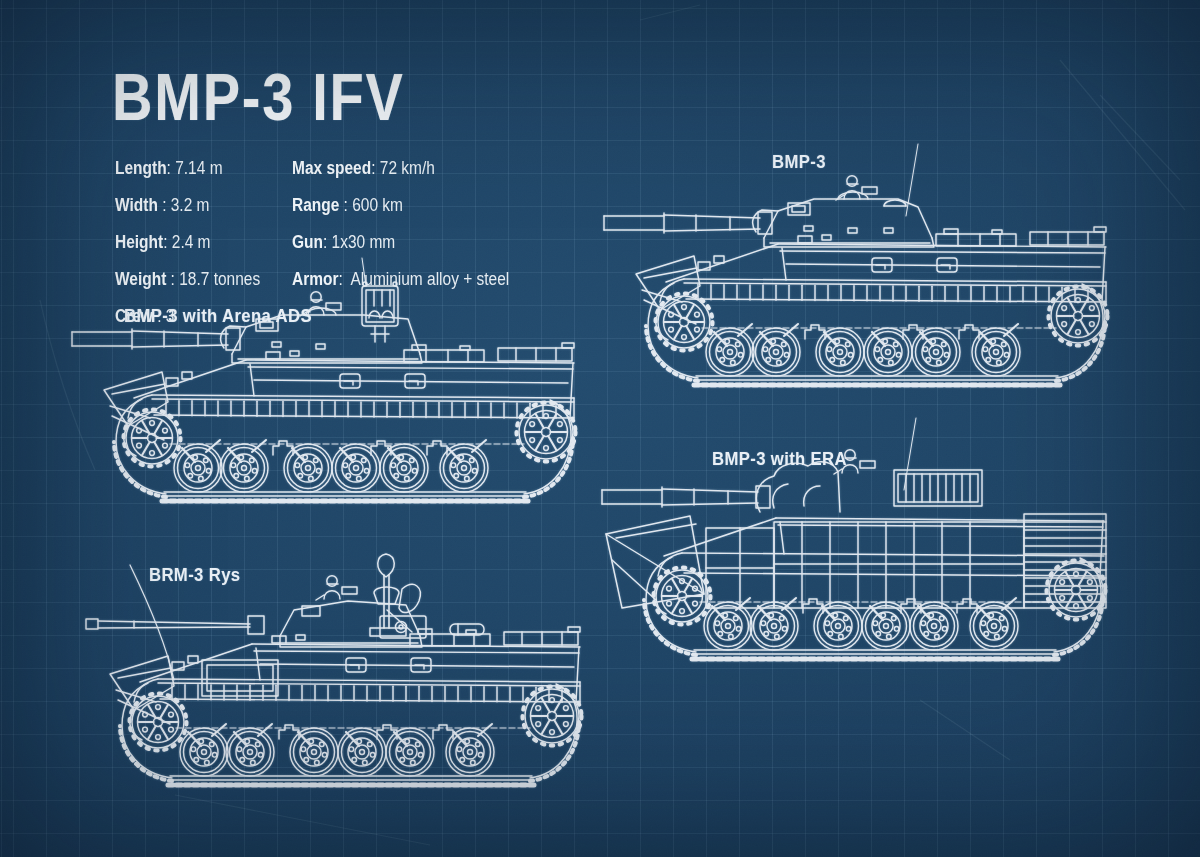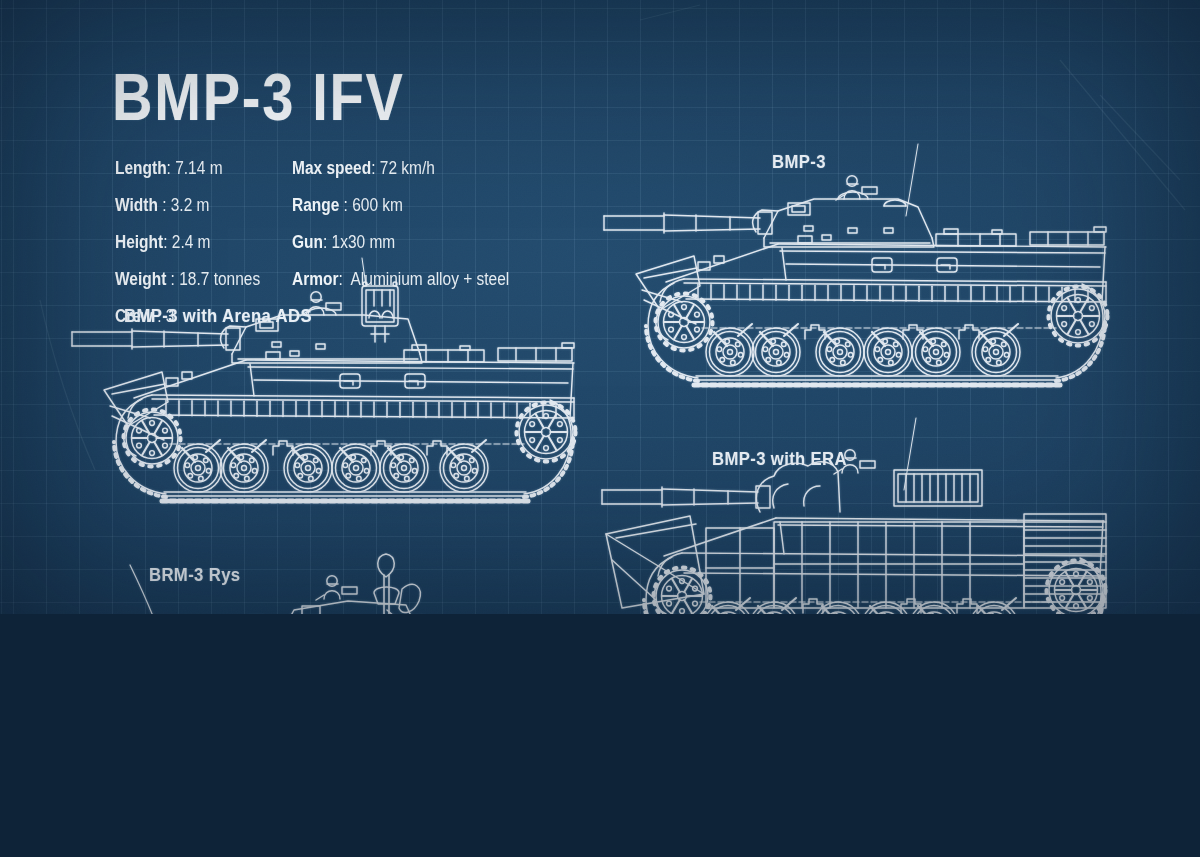--- a/index.html
+++ b/index.html
@@ -1,17 +1,17 @@
 <!DOCTYPE html>
 <html><head>
 <meta charset="utf-8">
 <style>
   html,body{margin:0;padding:0;background:#0e2338;}
   .poster{
-    position:relative;width:1200px;height:614px;overflow:hidden;
+    position:relative;width:1200px;height:857px;overflow:hidden;
     background:radial-gradient(125% 105% at 50% 42%, #224b6e 0%, #1d4263 45%, #1a3c5c 70%, #132f4a 100%);
     font-family:"Liberation Sans", sans-serif;
   }
   .grid-overlay{
     position:absolute;inset:0;pointer-events:none;
     background-image:
       repeating-linear-gradient(to right, rgba(168,208,238,0.10) 0 1px, transparent 1px 33px),
       repeating-linear-gradient(to bottom, rgba(168,208,238,0.09) 0 1px, transparent 1px 33px);
     background-position:13px 8px;
   }

